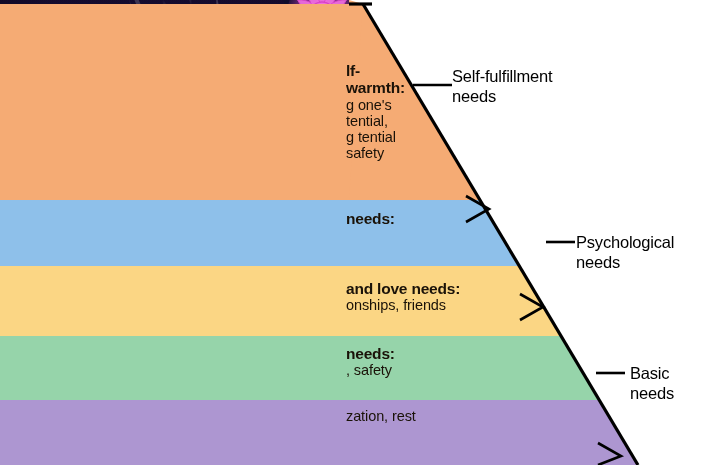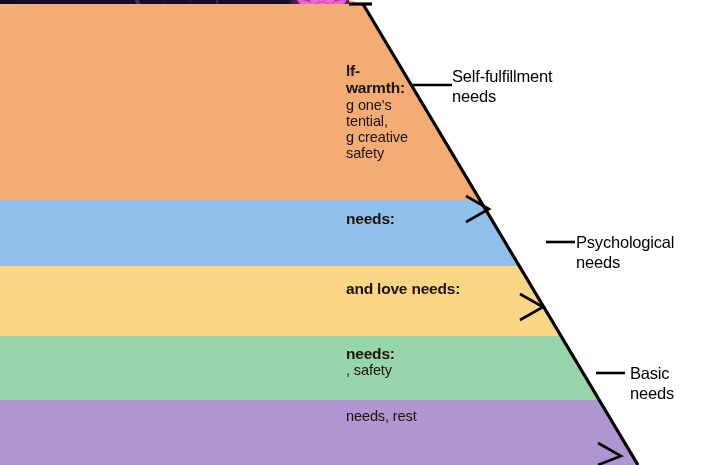--- a/index.html
+++ b/index.html
@@ -677,39 +677,40 @@
       <path d="M598,443 L621,456 L598,465"></path>
       <path d="M596,373 L625,373"></path>
     </g>
   </svg>
 
   <div class="tier-text" style="left:346px; top:62px;">
     <span class="hd">lf-</span>
     <span class="hd">warmth:</span>
     <span class="sub">g one's</span>
     <span class="sub">tential,</span>
-    <span class="sub">g creative</span>
+    <span class="sub">g tential</span>
     <span class="sub">safety</span>
   </div>
 
   <div class="tier-text" style="left:346px; top:210px;">
     <span class="hd">needs:</span>
   </div>
 
   <div class="tier-text" style="left:346px; top:280px;">
     <span class="hd">and love needs:</span>
+    <span class="sub">onships, friends</span>
   </div>
 
   <div class="tier-text" style="left:346px; top:345px;">
     <span class="hd">needs:</span>
     <span class="sub">, safety</span>
   </div>
 
   <div class="tier-text" style="left:346px; top:408px;">
-    <span class="sub"> needs, rest</span>
+    <span class="sub"> zation, rest</span>
   </div>
 
   <div class="group-label" style="left:452px; top:66px;">
     <div>Self-fulfillment</div>
     <div>needs</div>
   </div>
 
   <div class="group-label" style="left:576px; top:232px;">
     <div>Psychological</div>
     <div>needs</div>

